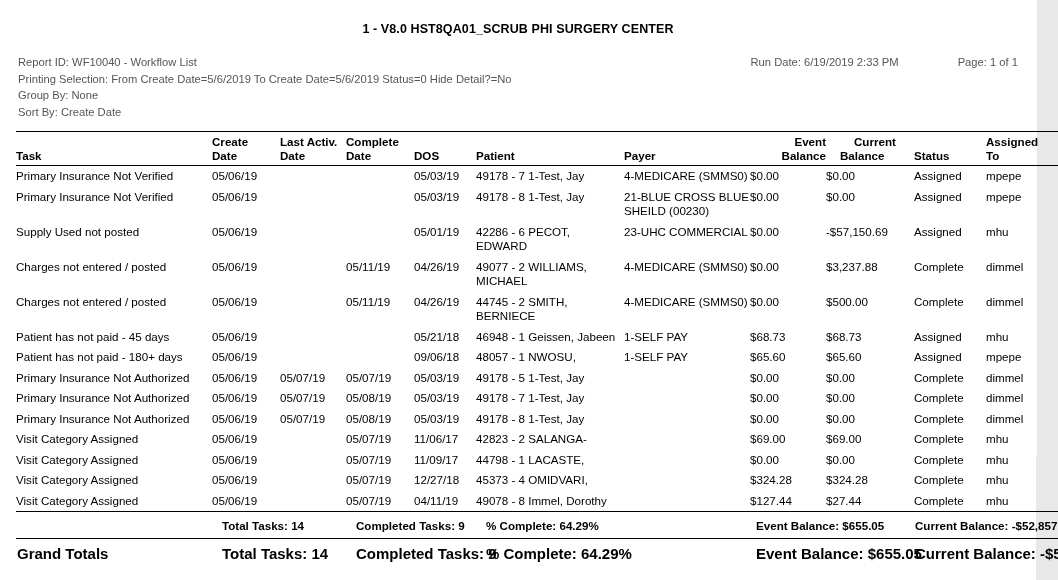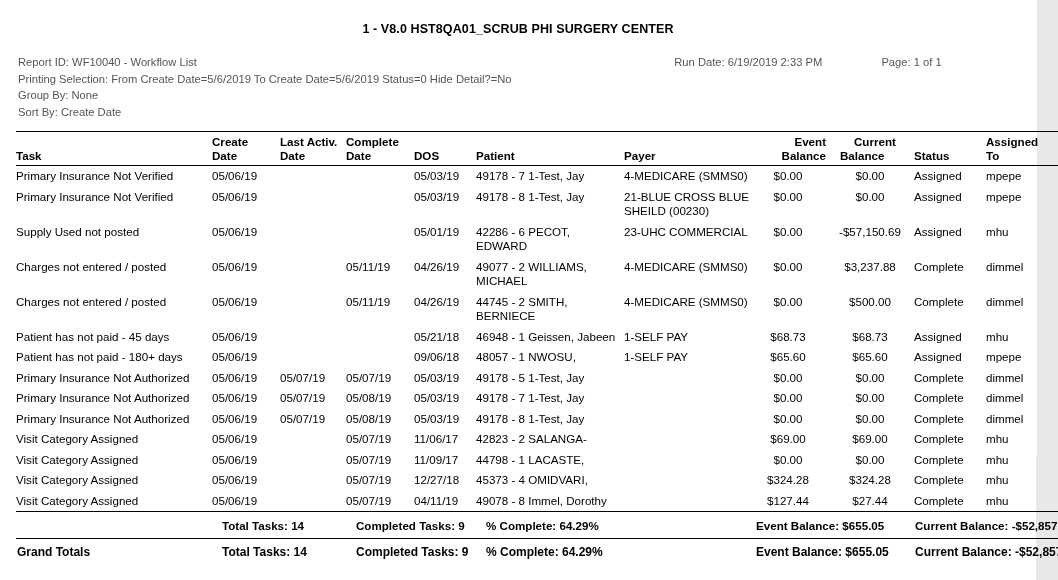--- a/index.html
+++ b/index.html
@@ -54,21 +54,21 @@
     font-size: 11.2px;
     color: #555555;
     line-height: 16.5px;
   }
   .meta-line { white-space: nowrap; }
   .meta-right {
     position: absolute;
     top: 0;
     right: 18px;
     width: 420px;
-    text-align: center;
+    text-align: right;
     white-space: nowrap;
   }
   .run-date {
     display: inline-block;
     margin-right: 56px;
   }
   .page-num { display: inline-block; }
 
   
   .table-wrap {
@@ -96,21 +96,21 @@
   .th-r { text-align: right; }
 
   table.report tbody td {
     vertical-align: top;
     padding: 3px 0 3px 0;
     line-height: 14.5px;
     font-size: 11.6px;
     white-space: normal;
   }
   .c-left   { text-align: left; }
-  .c-right  { text-align: center; }
+  .c-right  { text-align: left; }
 
   
   col.c-task    { width: 196px; }
   col.c-create  { width: 68px;  }
   col.c-last    { width: 66px;  }
   col.c-comp    { width: 68px;  }
   col.c-dos     { width: 62px;  }
   col.c-pat     { width: 148px; }
   col.c-payer   { width: 126px; }
   col.c-evbal   { width: 76px;  }
@@ -129,21 +129,21 @@
   .totals-row td {
     font-weight: bold;
     font-size: 11.6px;
     padding-top: 7px;
     padding-bottom: 6px;
     border-top: 1.4px solid #000;
     white-space: nowrap;
   }
   .grand-row td {
     font-weight: bold;
-    font-size: 12px;
+    font-size: 15px;
     padding-top: 6px;
     padding-bottom: 6px;
     border-top: 1.6px solid #000;
     white-space: nowrap;
   }
 </style>
 </head>
 <body>
 
 <div class="screen">

